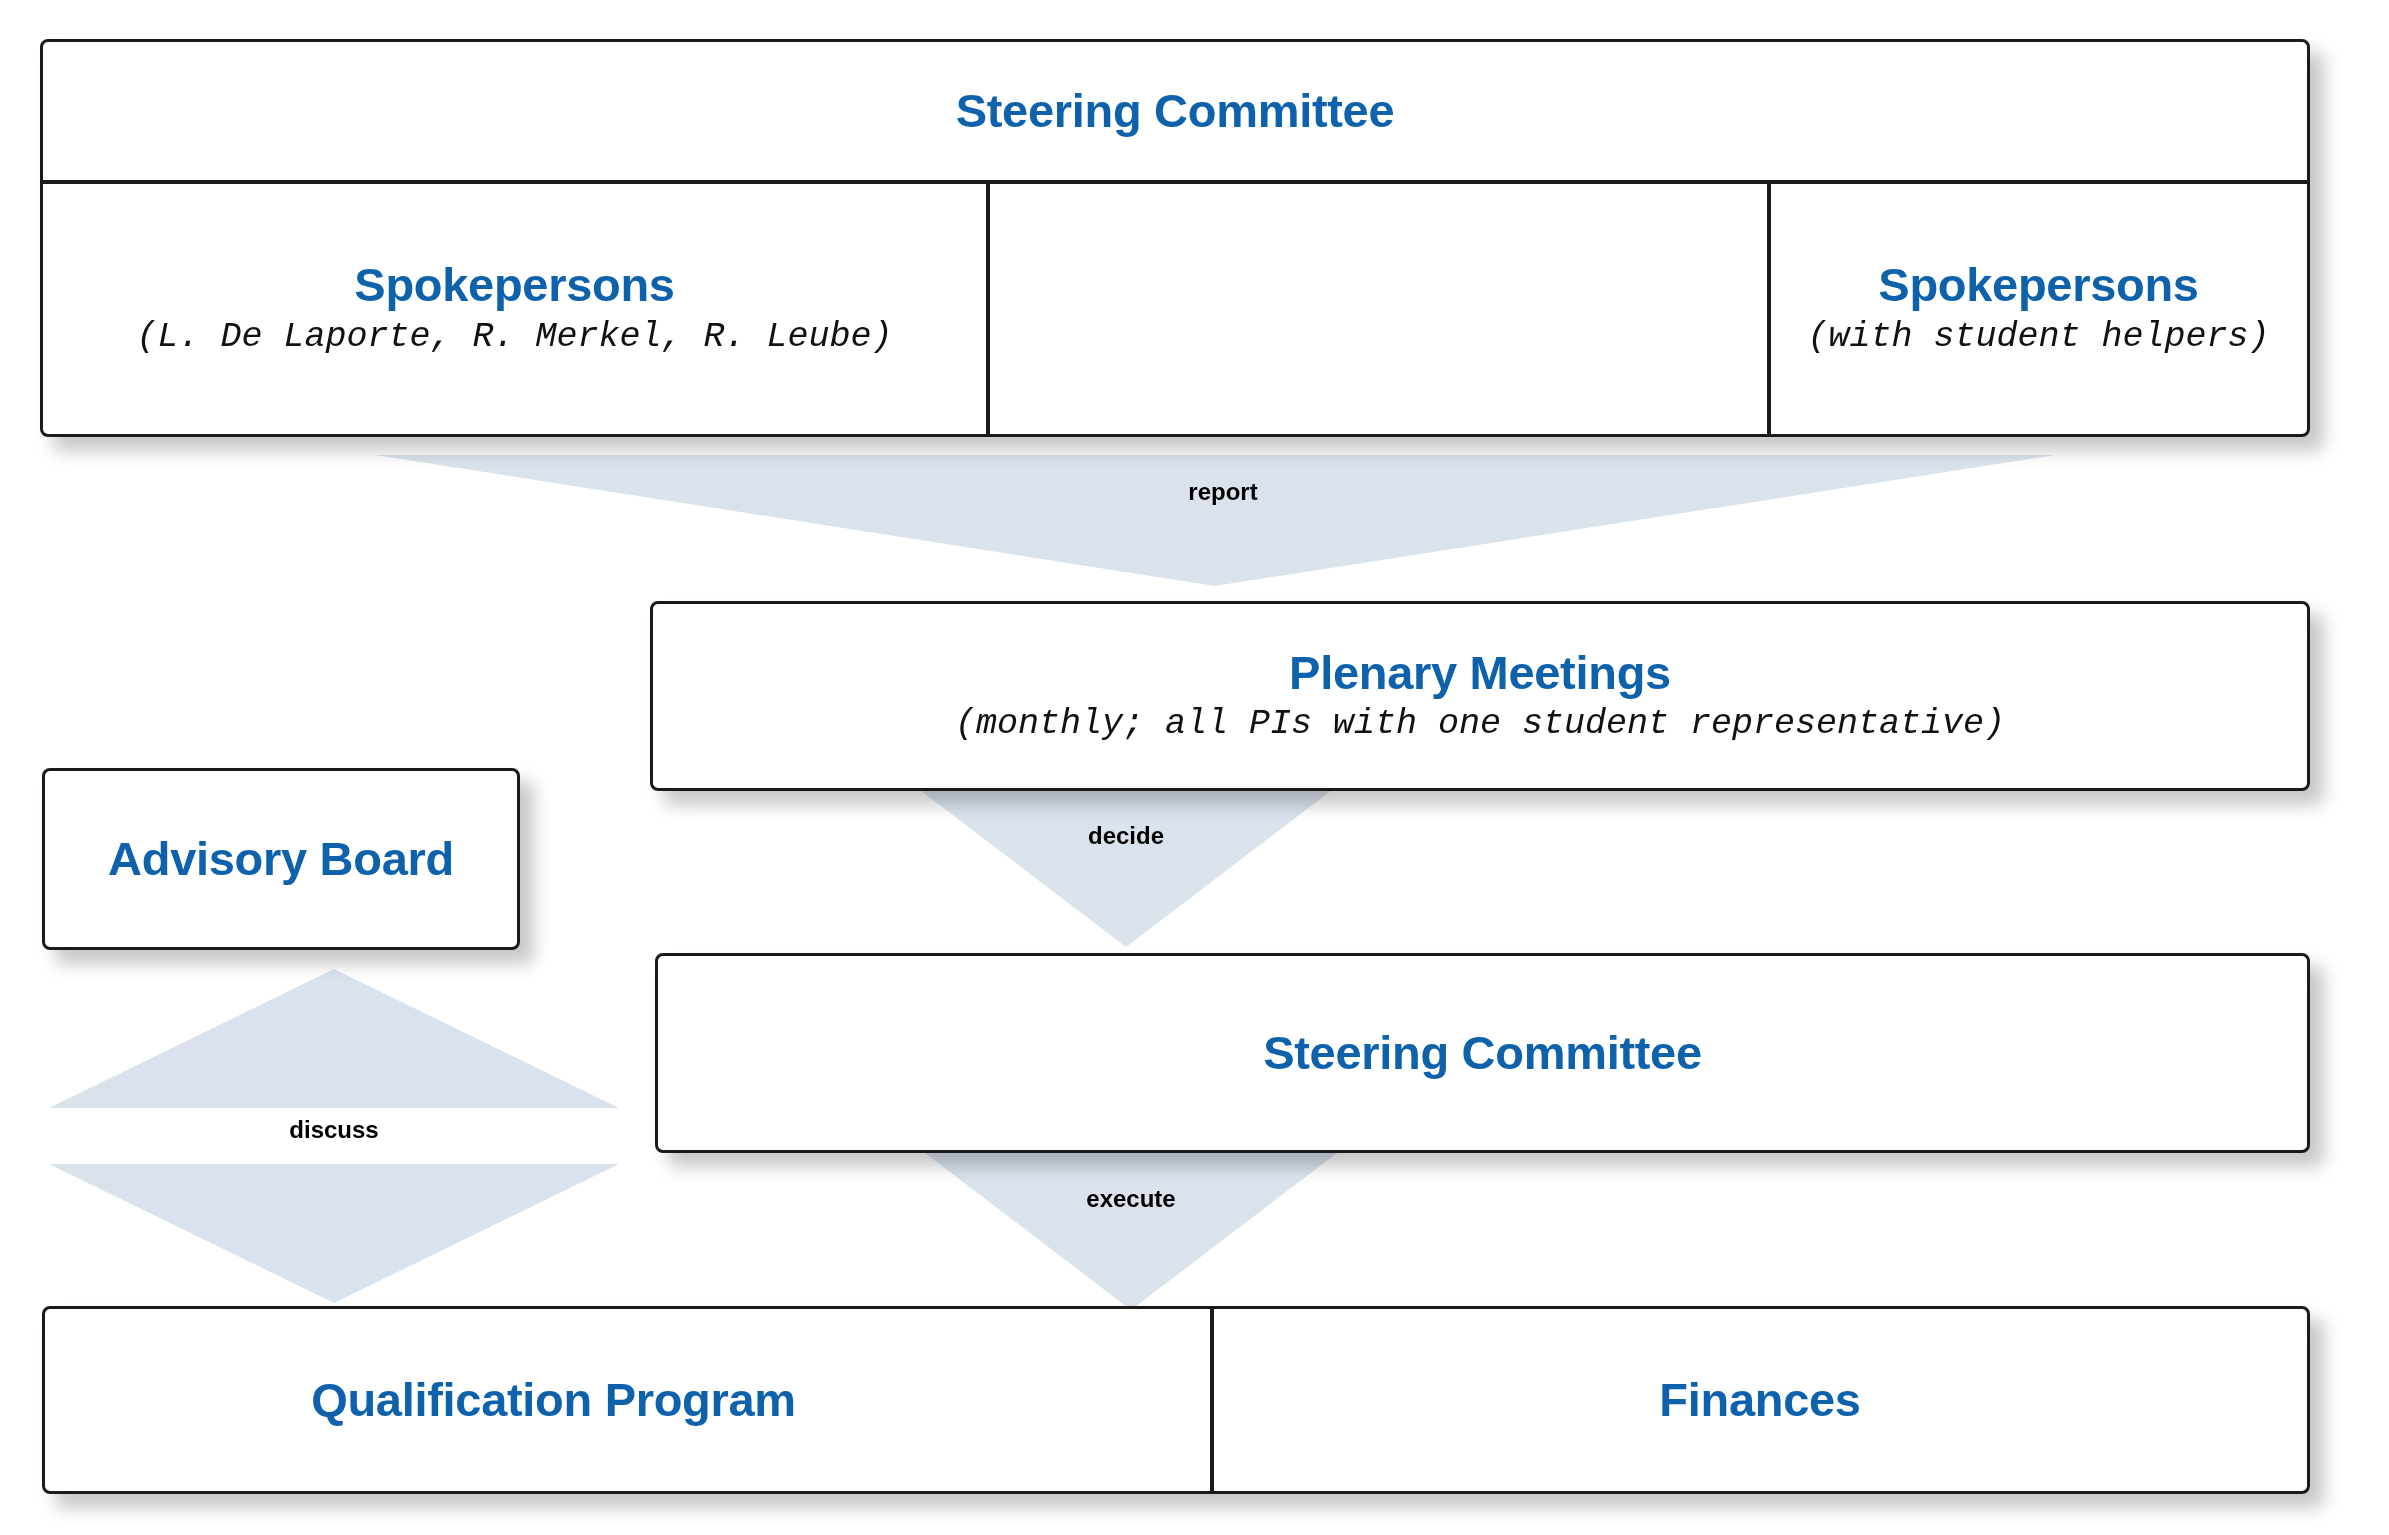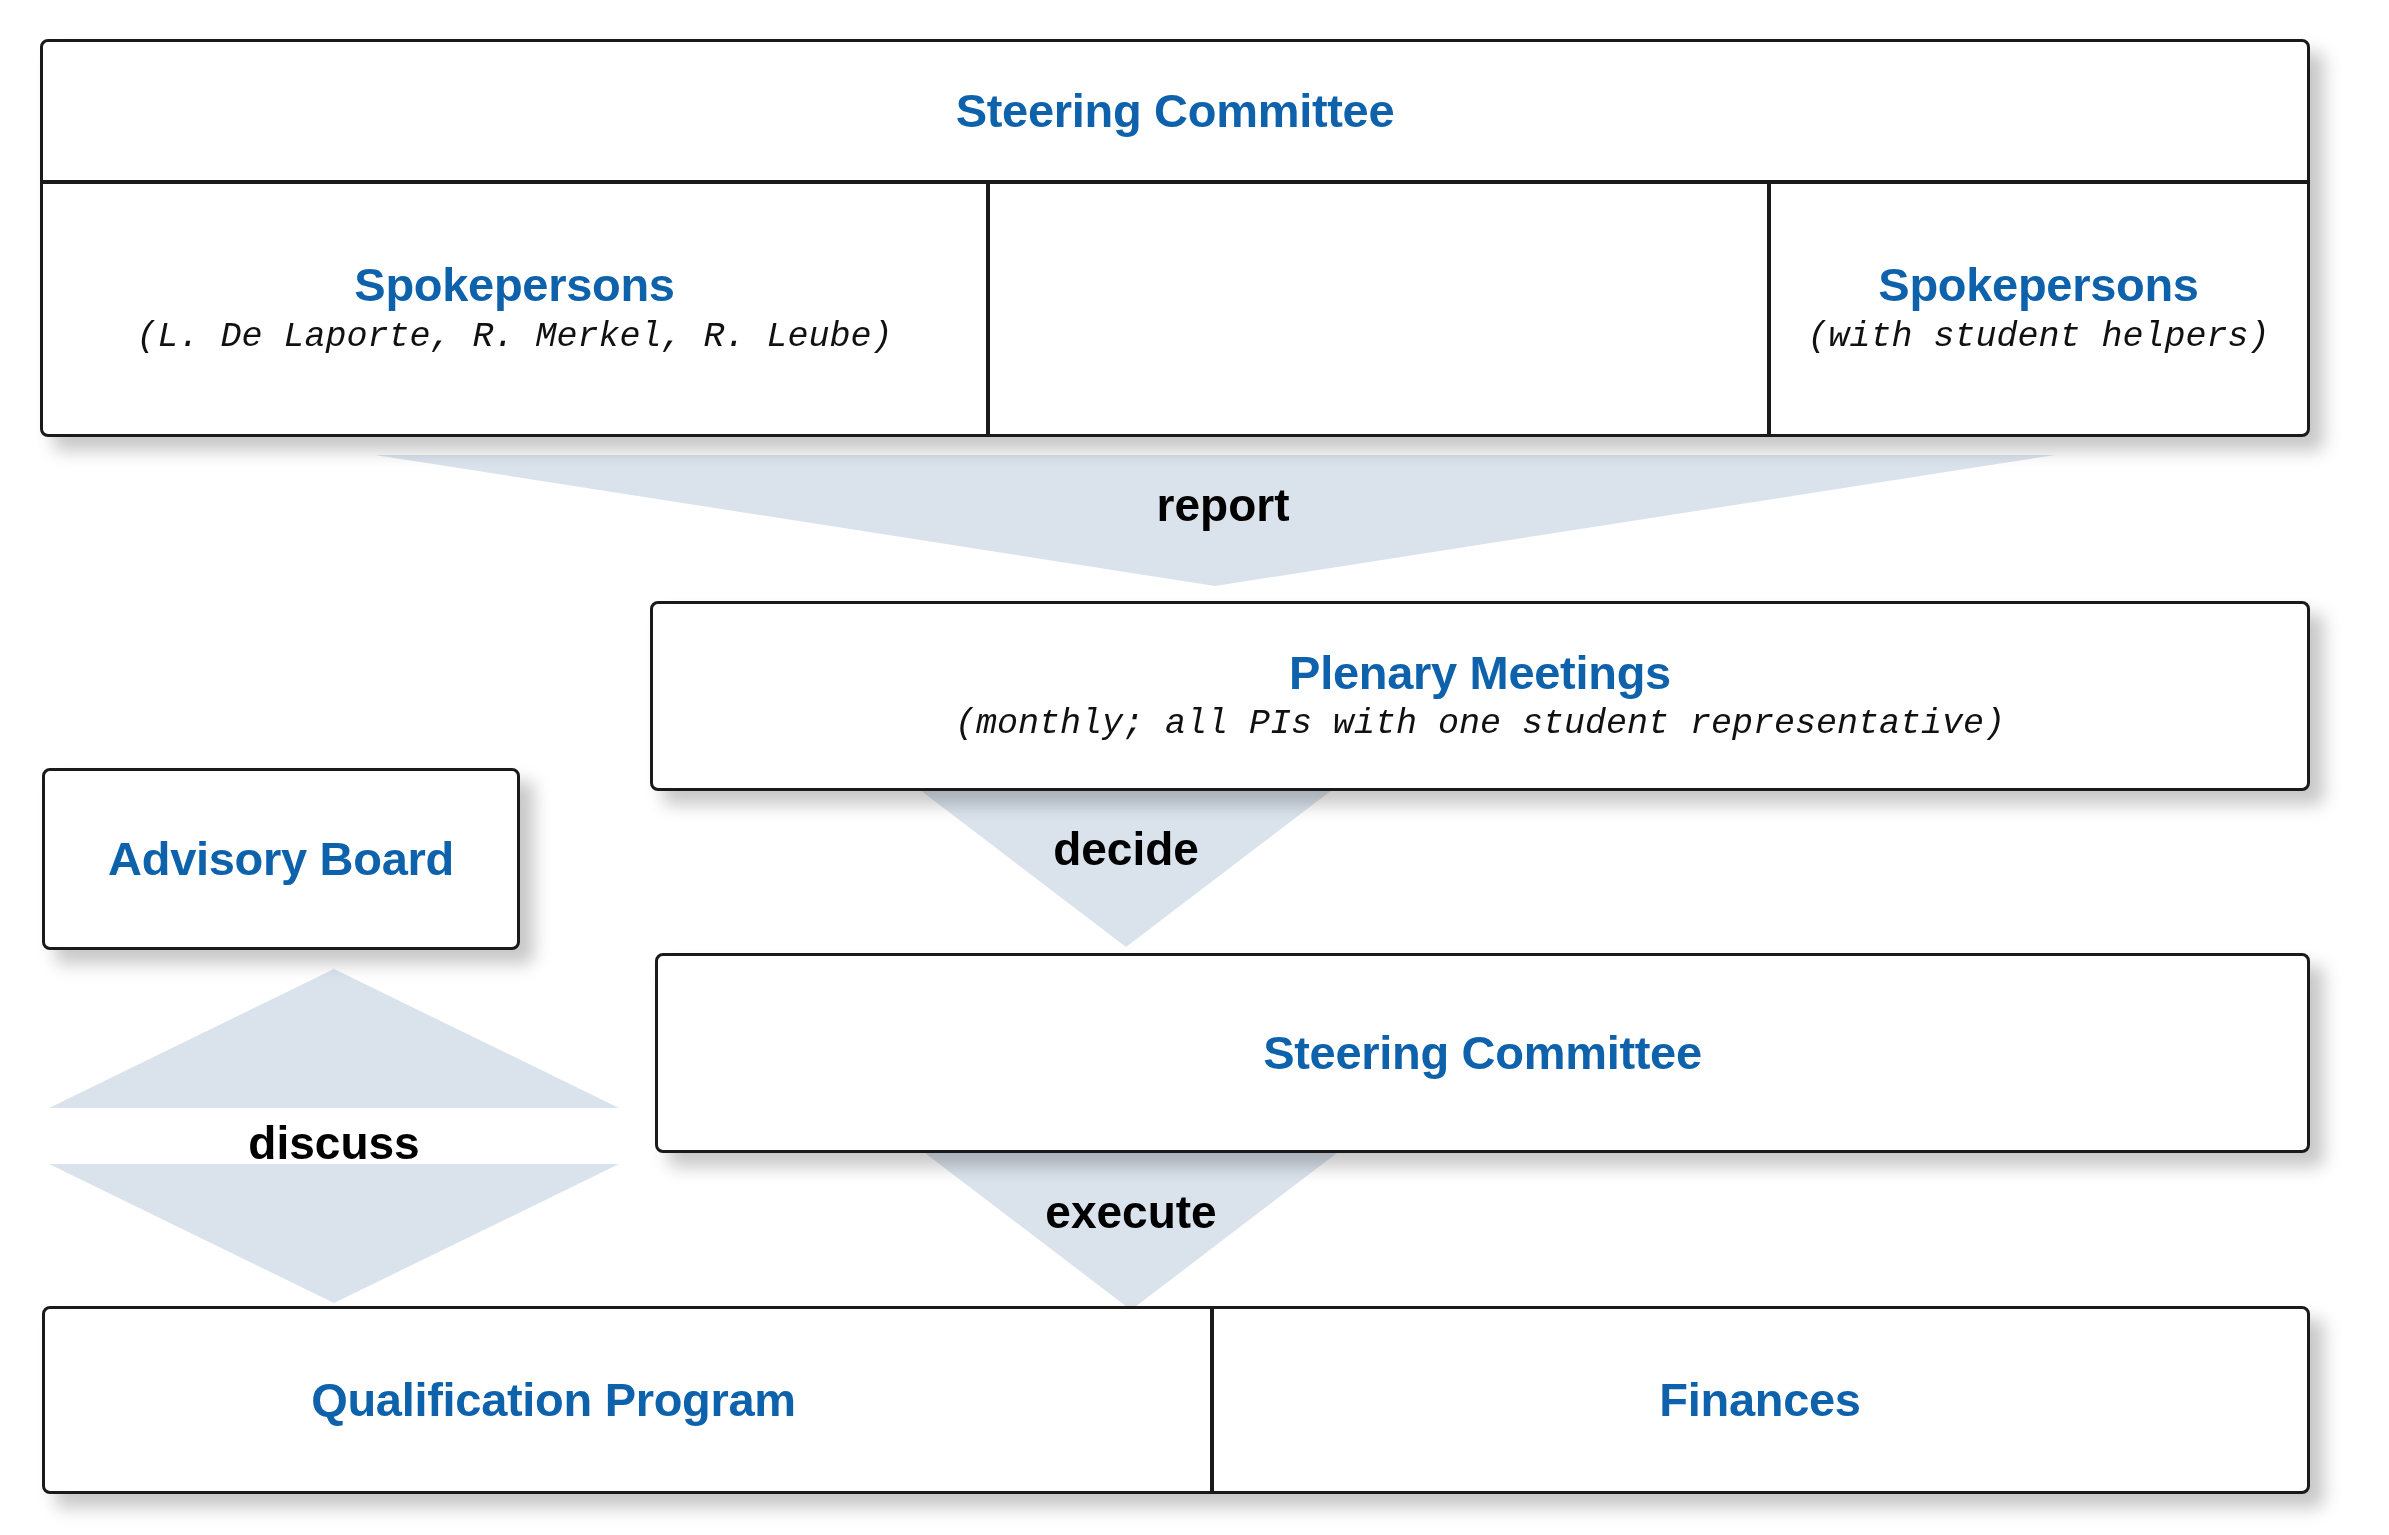--- a/index.html
+++ b/index.html
@@ -92,21 +92,21 @@
     border-right-style: solid;
     border-bottom-style: solid;
     border-left-color: transparent;
     border-right-color: transparent;
     border-bottom-color: #dae3ec;
   }
   .arrow-label {
     position: absolute;
     color: #000000;
     font-weight: bold;
-    font-size: 46px;
+    font-size: 24px;
     white-space: nowrap;
     text-align: center;
     z-index: 6;
   }
 </style>
 </head>
 <body>
 
 <div id="stage">
 

